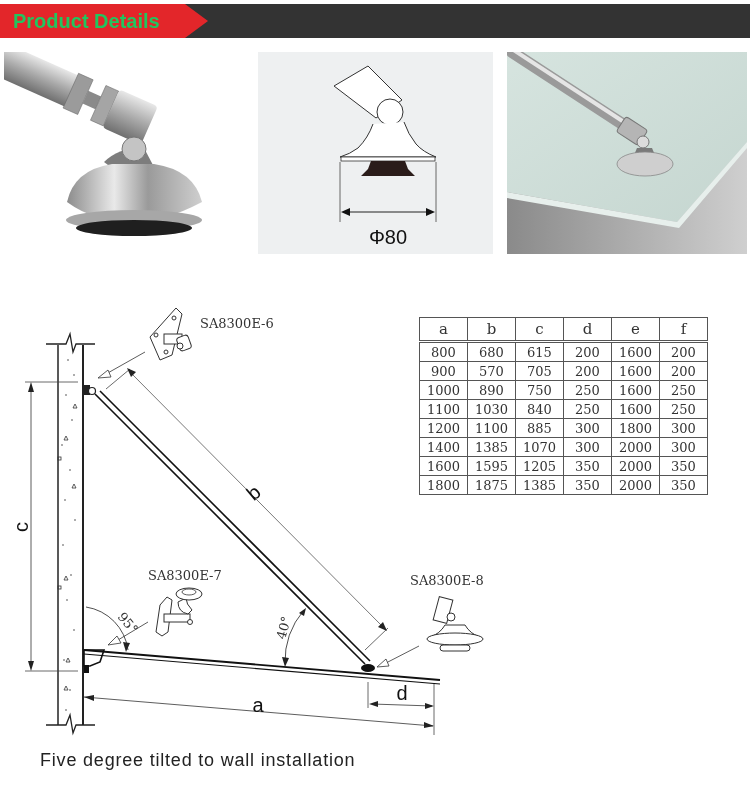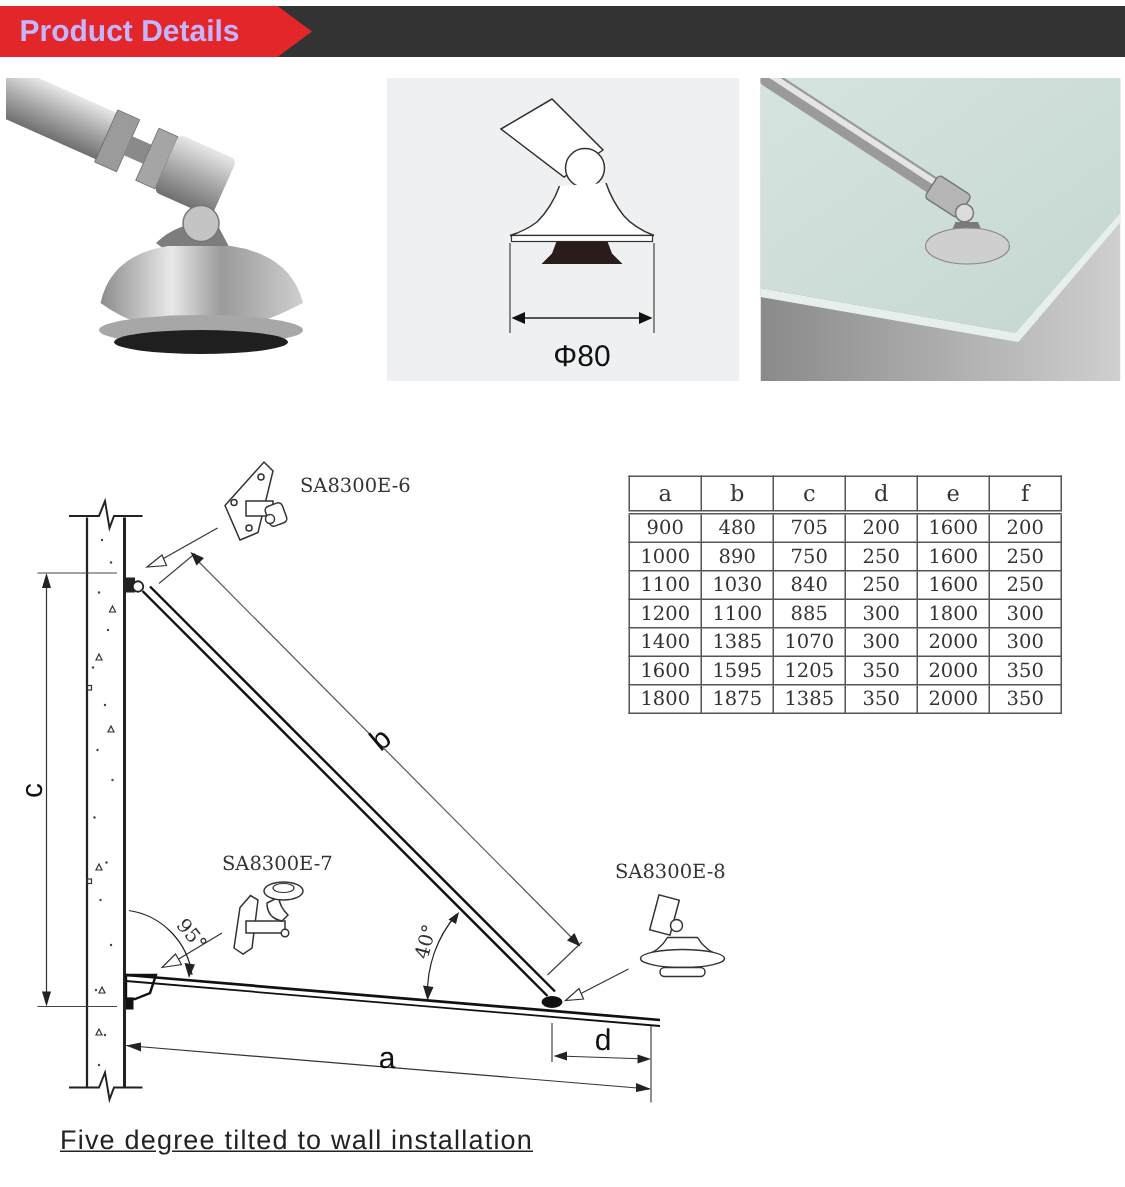--- a/index.html
+++ b/index.html
@@ -1,28 +1,28 @@
 <!DOCTYPE html>
 <html><head>
 <meta charset="utf-8">
 <style>
   html, body { margin: 0; padding: 0; background: #ffffff; }
   body { width: 750px; height: 791px; position: relative; overflow: hidden; font-family: "Liberation Sans", sans-serif; }
   .header { position: absolute; left: 0; top: 4px; width: 750px; height: 34px; background: #333333; }
   .header-ribbon { position: absolute; left: 0; top: 0; height: 34px; width: 210px; }
-  .header-title { position: absolute; left: 13px; top: 4px; color: #c4b5fd; font-weight: bold; font-size: 20px; line-height: 26px; font-family: "Liberation Sans", sans-serif; }
+  .header-title { position: absolute; left: 13px; top: 4px; color: #22c55e; font-weight: bold; font-size: 20px; line-height: 26px; font-family: "Liberation Sans", sans-serif; }
   .photo { position: absolute; top: 52px; height: 202px; text-align: center; }
   .photo svg { display: block; }
   .diagram { position: absolute; left: 0; top: 280px; width: 750px; height: 460px; }
   .spec-table { position: absolute; left: 419px; top: 317px; border-collapse: collapse; font-family: "DejaVu Serif", "Liberation Serif", serif; font-size: 13px; color: #333; }
   .spec-table th, .spec-table td { border: 1px solid #555; text-align: center; padding: 0; height: 18px; }
   .spec-table th { font-weight: normal; font-size: 15px; height: 22px; border-bottom: 3px double #555; }
   .spec-table td { width: 47px; }
   .spec-table th { width: 47px; }
-  .caption { position: absolute; left: 40px; top: 750px; font-size: 18px; letter-spacing: 0.8px; color: #222; font-family: "Liberation Sans", sans-serif; text-decoration: underline; }
+  .caption { position: absolute; left: 40px; top: 750px; font-size: 18px; letter-spacing: 0.8px; color: #222; font-family: "Liberation Sans", sans-serif; }
   .label-mono { font-family: "DejaVu Serif", "Liberation Serif", serif; font-size: 13px; fill: #333; }
   .dim-label { font-family: "Liberation Sans", sans-serif; font-size: 20px; fill: #111; }
 </style>
 </head>
 <body>
 
 <div class="header">
   <svg class="header-ribbon" width="210" height="34" viewBox="0 0 210 34">
     <polygon points="0,0 185,0 208,17 185,34 0,34" fill="#e3262a"></polygon>
   </svg>
@@ -229,22 +229,30 @@
       <th>a</th>
       <th>b</th>
       <th>c</th>
       <th>d</th>
       <th>e</th>
       <th>f</th>
     </tr>
   </thead>
   <tbody id="table-body">
       <tr>
+        <td>800</td>
+        <td>680</td>
+        <td>615</td>
+        <td>200</td>
+        <td>1600</td>
+        <td>200</td>
+      </tr>
+      <tr>
         <td>900</td>
-        <td>480</td>
+        <td>570</td>
         <td>705</td>
         <td>200</td>
         <td>1600</td>
         <td>200</td>
       </tr>
       <tr>
         <td>1000</td>
         <td>890</td>
         <td>750</td>
         <td>250</td>

